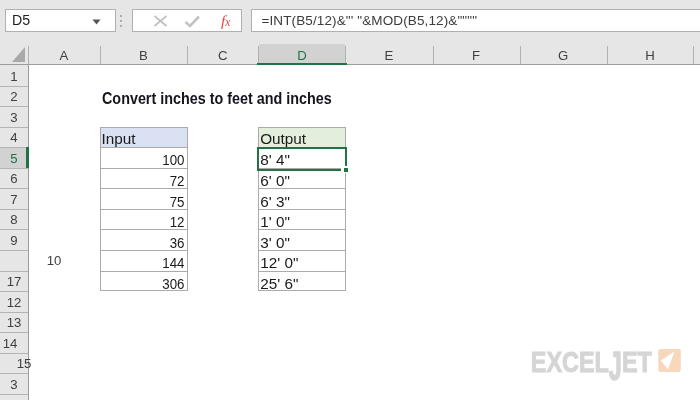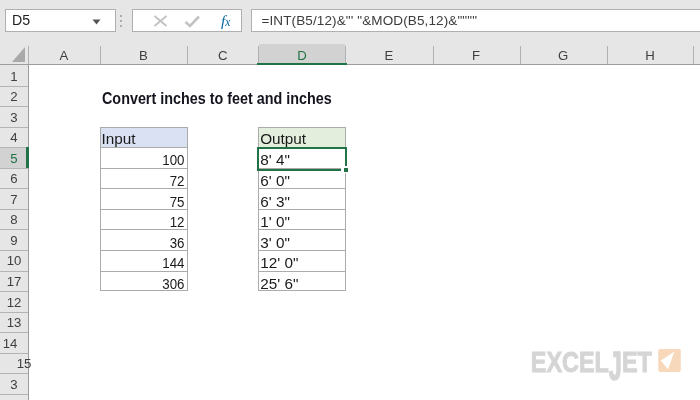--- a/index.html
+++ b/index.html
@@ -23,21 +23,21 @@
   <div class="abs" style="left:120px;top:20px;width:2px;height:2.4px;background:#9d9d9d;border-radius:50%;"></div>
   <div class="abs" style="left:120px;top:25px;width:2px;height:2.4px;background:#9d9d9d;border-radius:50%;"></div>
 
   <div class="abs" style="left:132px;top:9.4px;width:109.5px;height:22.9px;background:#fff;border:1px solid #b0b0b0;box-sizing:border-box;"></div>
   <svg class="abs" style="left:152.5px;top:15px;" width="15" height="12" viewBox="0 0 15 12">
     <path d="M1.5 1 L13.5 11 M13.5 1 L1.5 11" stroke="#c3c3c3" stroke-width="1.9" fill="none"></path>
   </svg>
   <svg class="abs" style="left:184px;top:15px;" width="17" height="13" viewBox="0 0 17 13">
     <path d="M1.5 7 L6 11 L15 1.5" stroke="#c3c3c3" stroke-width="2.6" fill="none"></path>
   </svg>
-  <div class="abs" style="left:221px;top:12px;font-family:'Liberation Serif',serif;font-style:italic;font-size:15.5px;color:#0369a1;">f<span style="font-size:11.5px;">x</span></div>
+  <div class="abs" style="left:221px;top:12px;font-family:'Liberation Serif',serif;font-style:italic;font-size:15.5px;color:#ef4444;">f<span style="font-size:11.5px;">x</span></div>
 
   <div class="abs" style="left:250.5px;top:9.4px;width:450px;height:22.9px;background:#fff;border:1px solid #b0b0b0;box-sizing:border-box;"></div>
   <div class="abs" style="left:261.5px;top:13.2px;font-size:13.5px;letter-spacing:0.12px;color:#3c3c3c;">=INT(B5/12)&amp;"' "&amp;MOD(B5,12)&amp;""""</div>
 
   <div class="abs" style="left:0;top:44.3px;width:700px;height:20.8px;background:#e6e6e6;"></div>
   <div class="abs" style="left:259.2px;top:44.3px;width:86.2px;height:18.8px;background:#d2d2d2;"></div>
   <div class="abs" style="left:257.1px;top:63.1px;width:89.8px;height:2.2px;background:#217346;z-index:3;"></div>
   <div class="abs" style="left:28.0px;top:47.5px;width:71.7px;text-align:center;font-size:13.2px;color:#3f3f3f;">A</div>
   <div class="abs" style="left:99.7px;top:47.5px;width:87.4px;text-align:center;font-size:13.2px;color:#3f3f3f;">B</div>
   <div class="abs" style="left:187.1px;top:47.5px;width:71.3px;text-align:center;font-size:13.2px;color:#3f3f3f;">C</div>
@@ -82,21 +82,21 @@
   <div class="abs" style="left:0;top:393.8px;width:28px;height:1px;background:#b4b4b4;"></div>
   <div class="abs" style="left:0;top:68.5px;width:28px;text-align:center;font-size:13.2px;color:#3f3f3f;">1</div>
   <div class="abs" style="left:0;top:89.0px;width:28px;text-align:center;font-size:13.2px;color:#3f3f3f;">2</div>
   <div class="abs" style="left:0;top:109.6px;width:28px;text-align:center;font-size:13.2px;color:#3f3f3f;">3</div>
   <div class="abs" style="left:0;top:130.1px;width:28px;text-align:center;font-size:13.2px;color:#3f3f3f;">4</div>
   <div class="abs" style="left:0;top:150.6px;width:28px;text-align:center;font-size:13.2px;color:#217346;">5</div>
   <div class="abs" style="left:0;top:171.2px;width:28px;text-align:center;font-size:13.2px;color:#3f3f3f;">6</div>
   <div class="abs" style="left:0;top:191.7px;width:28px;text-align:center;font-size:13.2px;color:#3f3f3f;">7</div>
   <div class="abs" style="left:0;top:212.3px;width:28px;text-align:center;font-size:13.2px;color:#3f3f3f;">8</div>
   <div class="abs" style="left:0;top:232.8px;width:28px;text-align:center;font-size:13.2px;color:#3f3f3f;">9</div>
-  <div class="abs" style="left:0;top:253.4px;width:28px;text-align:center;font-size:13.2px;color:#3f3f3f;">10</div>
+  <div class="abs" style="left:0;top:253.4px;width:28px;text-align:center;font-size:13.2px;color:#3f3f3f;padding-left:40px;">10</div>
   <div class="abs" style="left:0;top:273.9px;width:28px;text-align:center;font-size:13.2px;color:#3f3f3f;">17</div>
   <div class="abs" style="left:0;top:294.5px;width:28px;text-align:center;font-size:13.2px;color:#3f3f3f;">12</div>
   <div class="abs" style="left:0;top:315.0px;width:28px;text-align:center;font-size:13.2px;color:#3f3f3f;">13</div>
   <div class="abs" style="left:0;top:335.6px;width:20px;text-align:center;font-size:13.2px;color:#3f3f3f;">14</div>
   <div class="abs" style="left:0;top:356.1px;width:28px;text-align:center;font-size:13.2px;color:#3f3f3f;margin-left:10px;">15</div>
   <div class="abs" style="left:0;top:376.7px;width:28px;text-align:center;font-size:13.2px;color:#3f3f3f;">3</div>
 
   <div class="abs" style="left:101.5px;top:88.5px;font-size:16.5px;font-weight:bold;color:#14141f;transform:scaleX(0.87);transform-origin:0 0;white-space:nowrap;">Convert inches to feet and inches</div>
 
   <div class="abs" style="left:99.7px;top:126.7px;width:88.2px;height:164.4px;border:1px solid #ababab;box-sizing:border-box;"></div>

